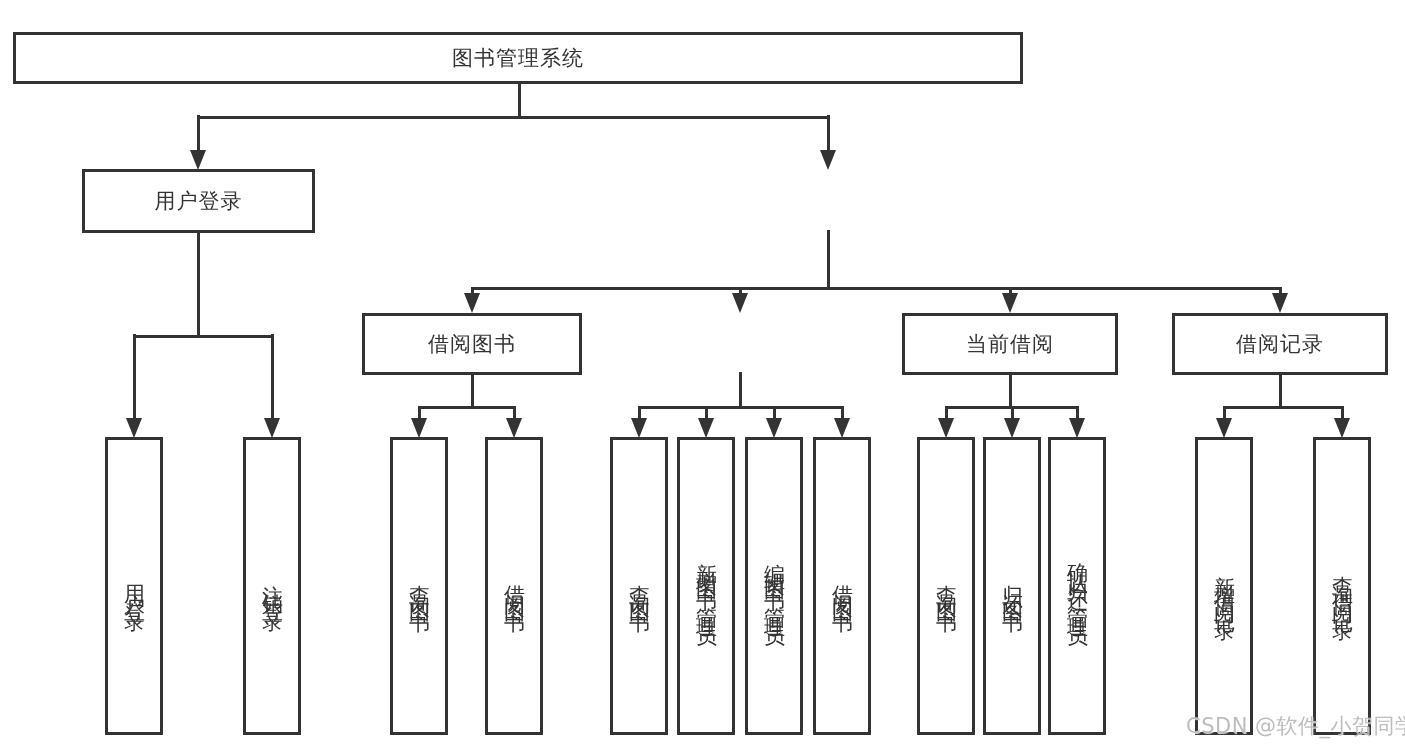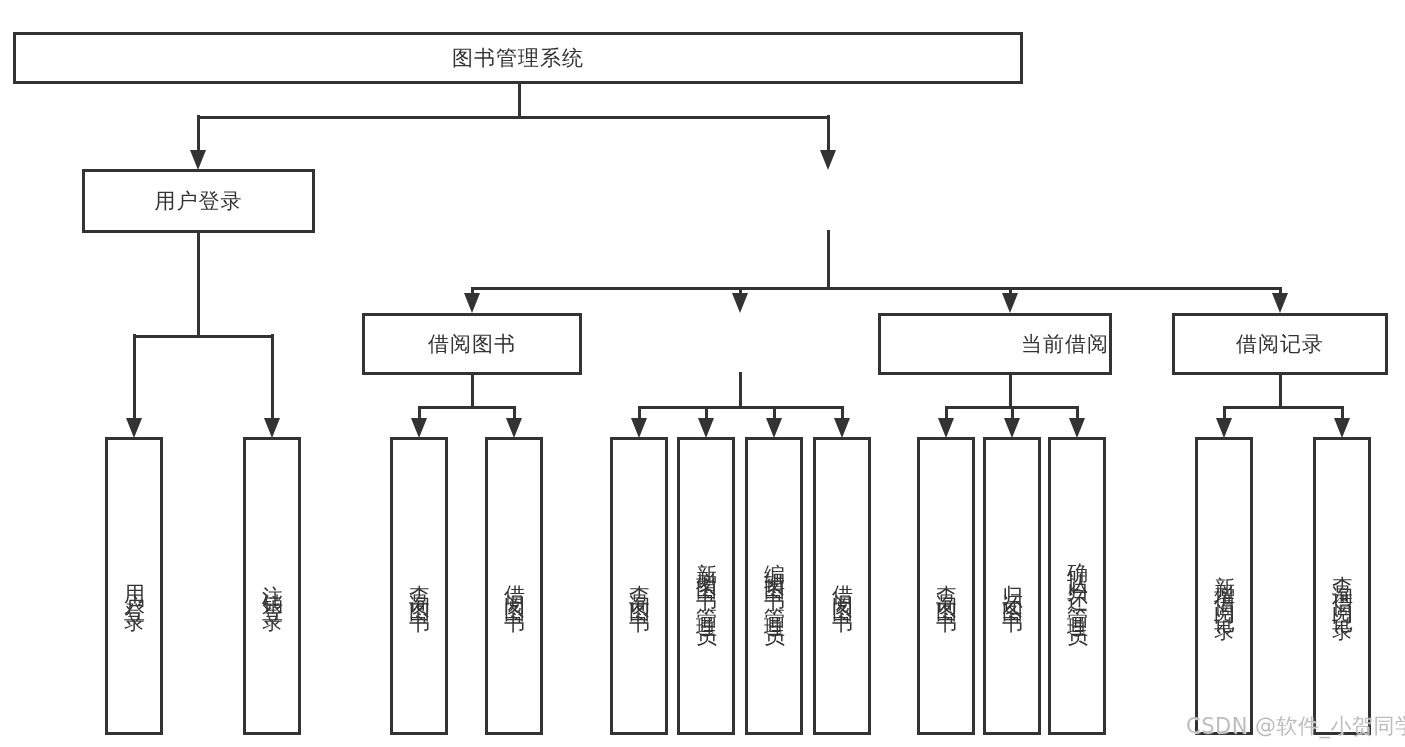--- a/index.html
+++ b/index.html
@@ -34,21 +34,21 @@
     line-height:1;
     letter-spacing:9px;
     white-space:nowrap;
   }
   
   #n-root{left:13px;top:13px;width:1010px;height:52px;margin-top:19px;}
   #n-login{left:82px;top:169px;width:233px;height:64px;}
   #n-mgmt{left:712px;top:169px;width:233px;height:64px;}
   #n-rec{left:362px;top:313px;width:220px;height:62px;}
   #n-bor{left:632px;top:313px;width:216px;height:62px;}
-  #n-cur{left:878px;top:313px;width:234px;height:62px;justify-content:flex-end;}
+  #n-cur{left:902px;top:313px;width:216px;height:62px;}
   #n-recd{left:1172px;top:313px;width:216px;height:62px;text-align:right;}
   #n-a1{left:105px;} #n-a2{left:243px;}
   #n-b1{left:390px;} #n-b2{left:485px;}
   #n-c1{left:610px;} #n-c2{left:677px;} #n-c3{left:745px;} #n-c4{left:813px;}
   #n-d1{left:917px;} #n-d2{left:983px;} #n-d3{left:1048px;}
   #n-e1{left:1195px;} #n-e2{left:1313px;}
   
   .cv,.ch{position:absolute;background:var(--line);z-index:1;}
   .ca{
     position:absolute;width:0;height:0;z-index:1;

